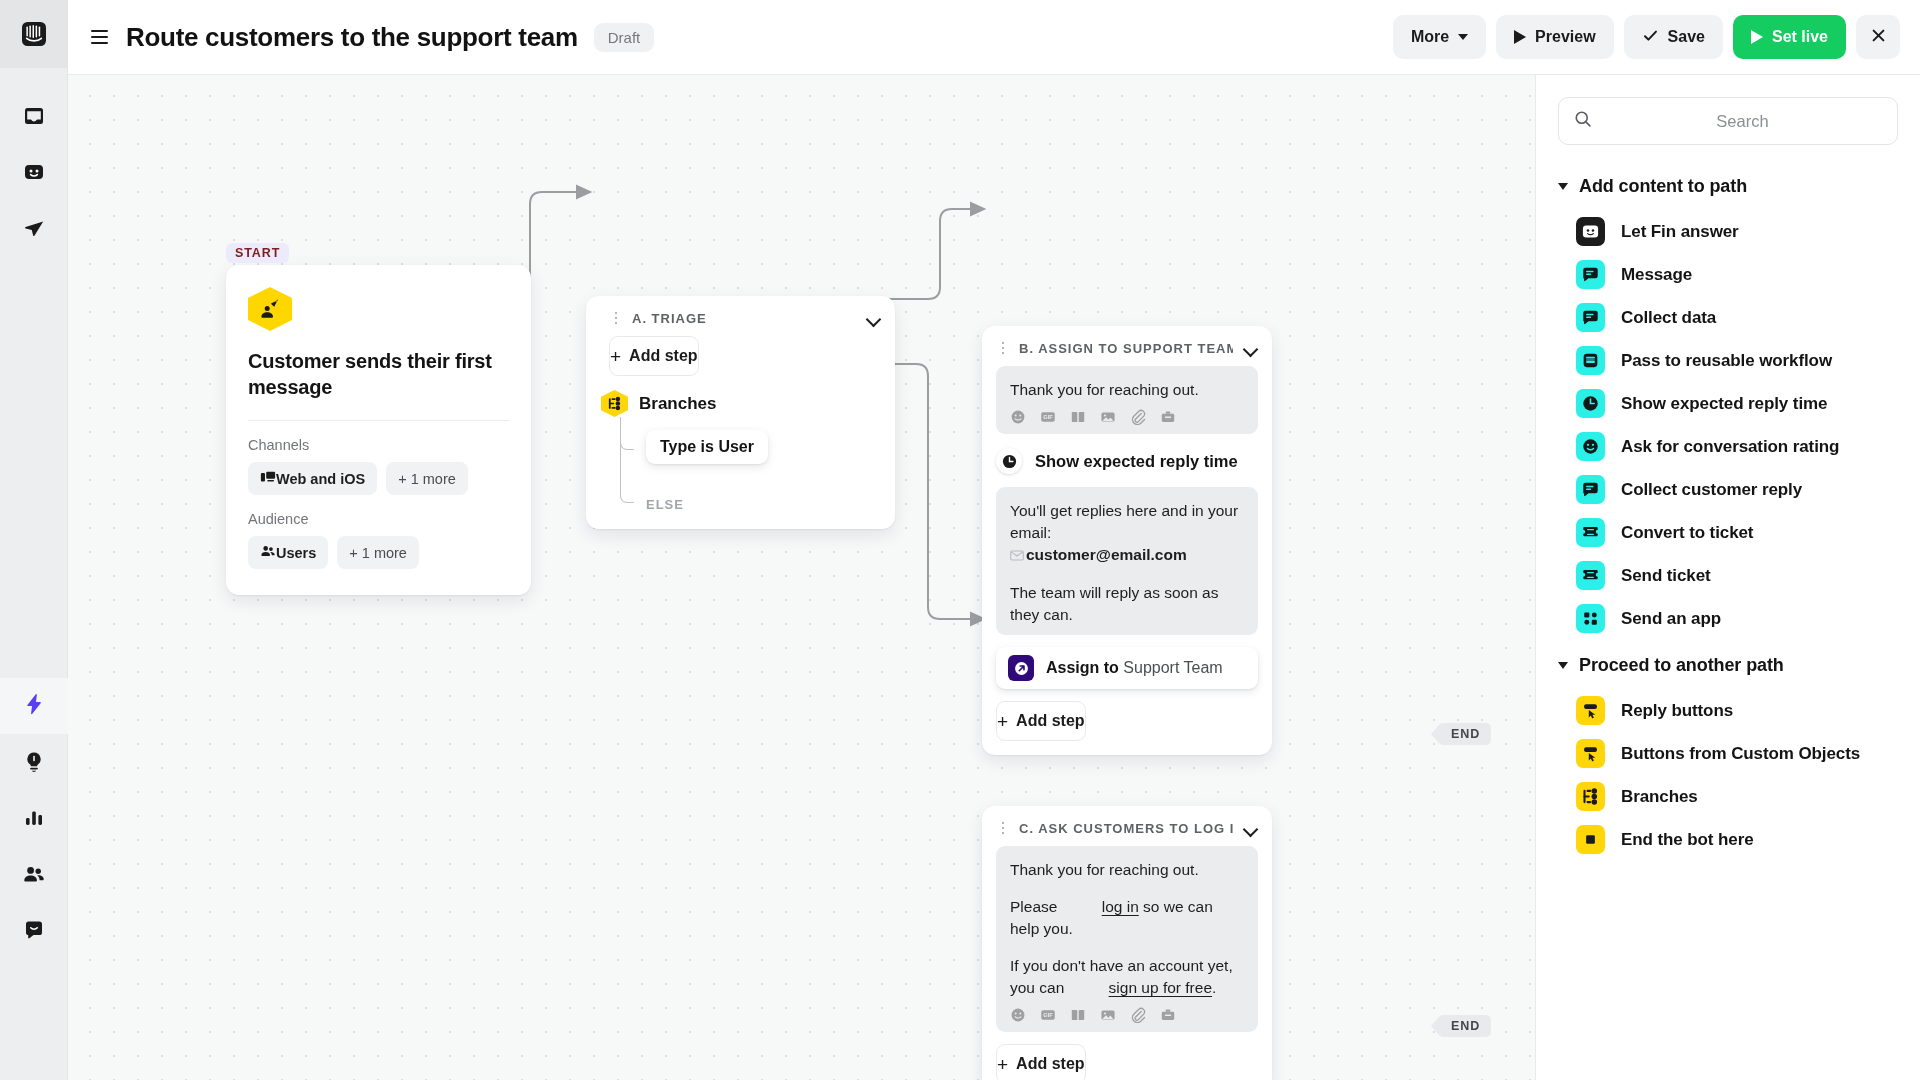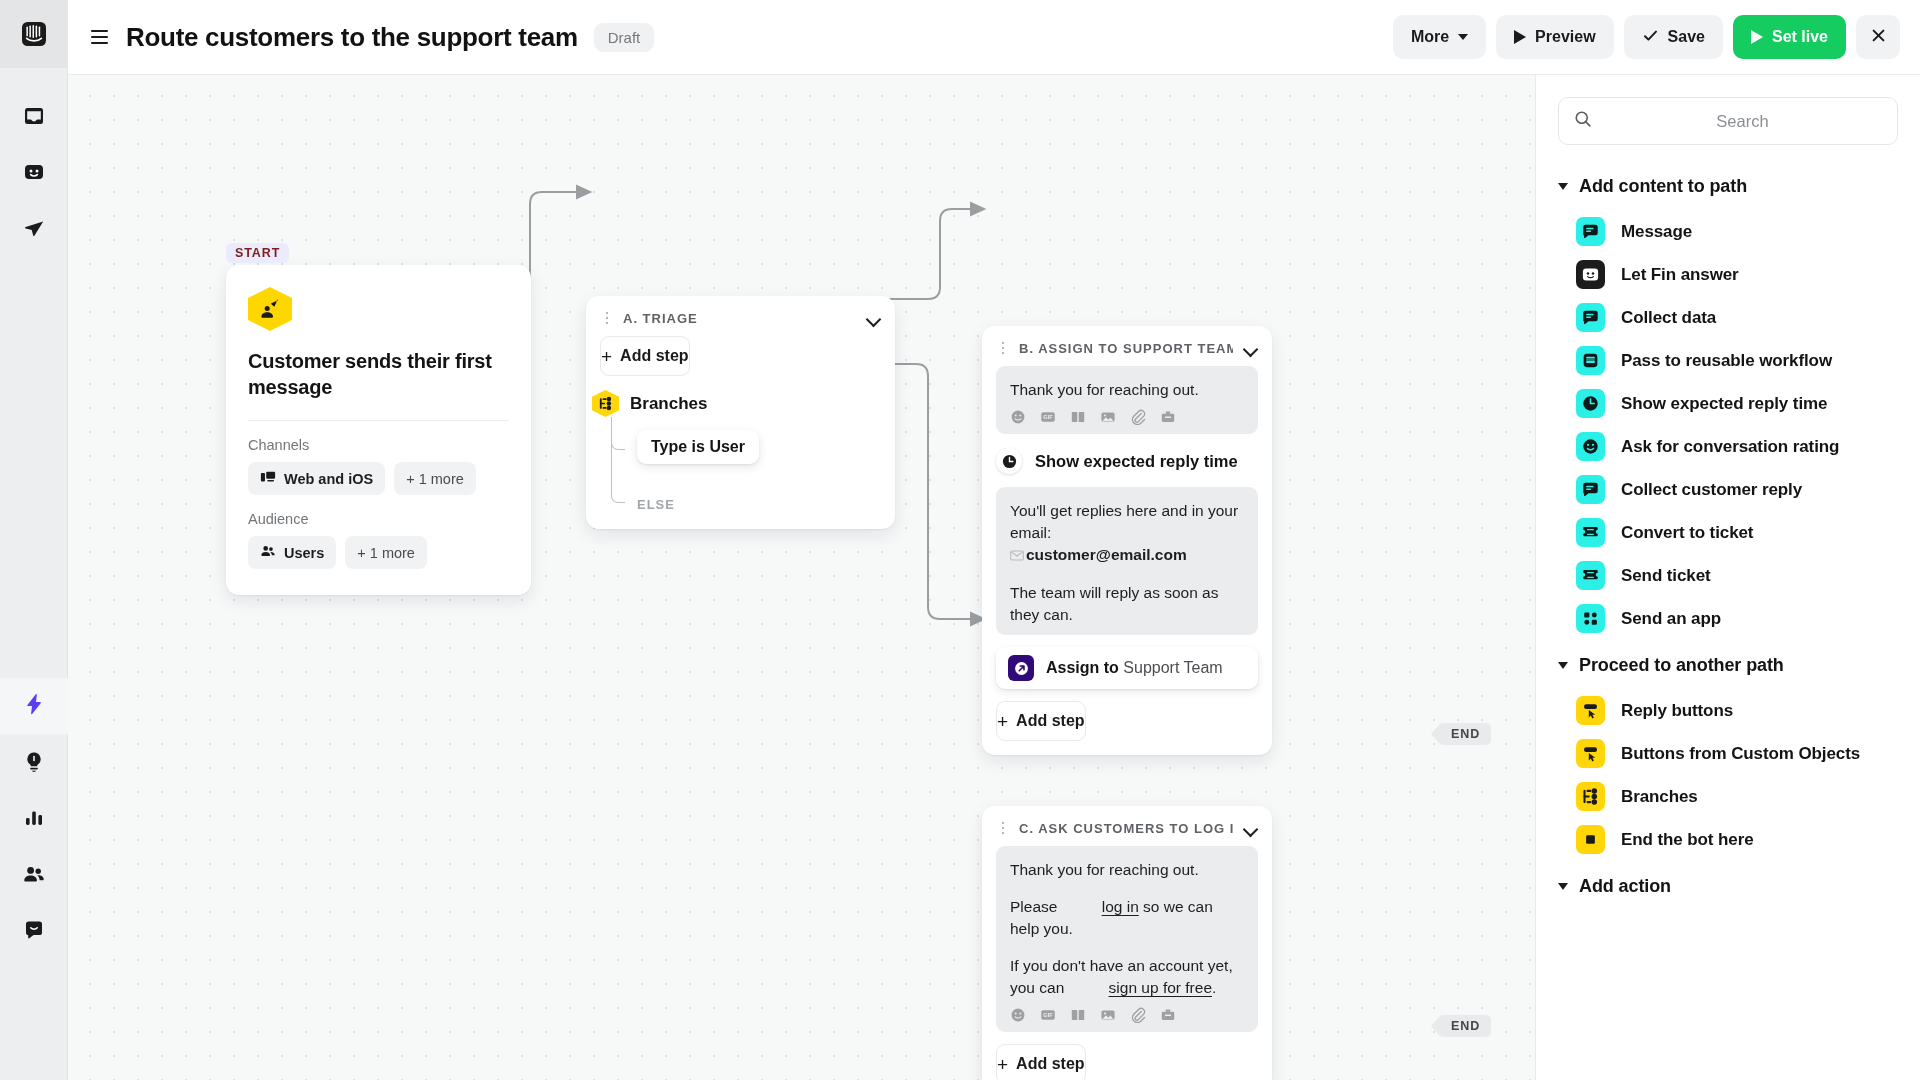--- a/index.html
+++ b/index.html
@@ -109,21 +109,21 @@
     display: flex; align-items: center; justify-content: center;
   }
   .start-title {
     font-size: 20px; font-weight: 700; color: #141414;
     line-height: 1.28; margin-top: 18px; letter-spacing: -0.2px;
   }
   .divider { height: 1px; background: #ebecee; margin: 20px 0 0 0; }
   .sec-label { font-size: 14.5px; color: #737679; margin: 16px 0 9px 0; }
   .chips { display: flex; gap: 9px; flex-wrap: wrap; }
   .chip {
-    display: inline-flex; align-items: center; gap: 8px;
+    display: inline-flex; align-items: center; 
     background: #f1f2f3; border-radius: 8px; padding: 7px 12px;
     font-size: 14.5px; font-weight: 700; color: #1d1d1d; cursor: pointer;
   }
   .chip.ghost { font-weight: 400; color: #4a4d50; }
 
   
   .fnode {
     background: #fff; border-radius: 13px;
     box-shadow: 0 1px 2px rgba(16,24,40,.06), 0 6px 18px rgba(16,24,40,.09);
   }
@@ -466,21 +466,21 @@
                 </span>
                 <span>Users</span>
               </span>
               <span class="chip ghost">
                 <span>+ 1 more</span>
               </span>
             </div>
           </div>
         </div>
 
-        <div class="node fnode" style="left:518px; top:221px; width:309px; height:233px;">
+        <div class="node fnode" style="left:518px; top:221px; width:309px; height:233px;padding-left:9px;">
           <div class="fnode-head">
             <span class="dots3">
                 <b></b>
                 <b></b>
                 <b></b>
               </span>
             <span class="fnode-name">A. TRIAGE</span>
             <span class="chev"></span>
           </div>
           <button class="addstep">
@@ -687,39 +687,39 @@
           </span>
           <input type="text" placeholder="Search" style="">
         </div>
 
         <div id="panel-groups">
             <div class="grp-head">
               <span class="tri-dn"></span>
               <span class="grp-title">Add content to path</span>
             </div>
             <div class="litem">
-              <span class="litem-ic" style="background: rgb(43, 240, 232);">
-                <svg width="19" height="19" viewBox="0 0 20 20" fill="#0c1b1a">
-                  <path d="M2.4 5.1A2.3 2.3 0 0 1 4.7 2.8h10.6a2.3 2.3 0 0 1 2.3 2.3v6.6a2.3 2.3 0 0 1-2.3 2.3H7.9l-3.6 2.9c-.45.35-1.1.03-1.1-.54v-2.36h-.8V5.1Z"></path>
-                  <rect x="5.3" y="6" width="8" height="1.5" rx=".75" fill="#2bf0e8"></rect>
-                  <rect x="5.3" y="9" width="5.4" height="1.5" rx=".75" fill="#2bf0e8"></rect>
-                </svg>
-              </span>
-              <span class="litem-tx">Message</span>
-            </div>
-            <div class="litem">
               <span class="litem-ic" style="background: rgb(28, 28, 28);">
                 <svg width="19" height="19" viewBox="0 0 20 20" fill="#fff">
                   <rect x="2" y="3.6" width="16" height="12.8" rx="3.4"></rect>
                   <circle cx="7.4" cy="9" r="1.35" fill="#1c1c1c"></circle>
                   <circle cx="12.6" cy="9" r="1.35" fill="#1c1c1c"></circle>
                   <path d="M7 12.2c.75.7 1.8 1.1 3 1.1s2.25-.4 3-1.1" stroke="#1c1c1c" stroke-width="1.3" fill="none" stroke-linecap="round"></path>
                 </svg>
               </span>
               <span class="litem-tx">Let Fin answer</span>
+            </div>
+            <div class="litem">
+              <span class="litem-ic" style="background: rgb(43, 240, 232);">
+                <svg width="19" height="19" viewBox="0 0 20 20" fill="#0c1b1a">
+                  <path d="M2.4 5.1A2.3 2.3 0 0 1 4.7 2.8h10.6a2.3 2.3 0 0 1 2.3 2.3v6.6a2.3 2.3 0 0 1-2.3 2.3H7.9l-3.6 2.9c-.45.35-1.1.03-1.1-.54v-2.36h-.8V5.1Z"></path>
+                  <rect x="5.3" y="6" width="8" height="1.5" rx=".75" fill="#2bf0e8"></rect>
+                  <rect x="5.3" y="9" width="5.4" height="1.5" rx=".75" fill="#2bf0e8"></rect>
+                </svg>
+              </span>
+              <span class="litem-tx">Message</span>
             </div>
             <div class="litem">
               <span class="litem-ic" style="background: rgb(43, 240, 232);">
                 <svg width="19" height="19" viewBox="0 0 20 20" fill="#0c1b1a">
                   <path d="M2.4 5.1A2.3 2.3 0 0 1 4.7 2.8h10.6a2.3 2.3 0 0 1 2.3 2.3v6.6a2.3 2.3 0 0 1-2.3 2.3H7.9l-3.6 2.9c-.45.35-1.1.03-1.1-.54v-2.36h-.8V5.1Z"></path>
                   <rect x="5.3" y="6" width="8" height="1.5" rx=".75" fill="#2bf0e8"></rect>
                   <rect x="5.3" y="9" width="5.4" height="1.5" rx=".75" fill="#2bf0e8"></rect>
                 </svg>
               </span>
               <span class="litem-tx">Collect data</span>
@@ -835,22 +835,18 @@
             </div>
             <div class="litem">
               <span class="litem-ic" style="background: rgb(255, 214, 10);">
                 <svg width="19" height="19" viewBox="0 0 20 20" fill="#1b1b1b">
                   <rect x="5.4" y="5.4" width="9.2" height="9.2" rx="1.5"></rect>
                 </svg>
               </span>
               <span class="litem-tx">End the bot here</span>
             </div>
             <div class="grp-sep"></div>
-            <div class="grp-head">
-              <span class="tri-dn"></span>
-              <span class="grp-title">Add action</span>
-            </div>
           </div>
       </div>
 
     </div>
   </div>
 </div>
 
 </body></html>

